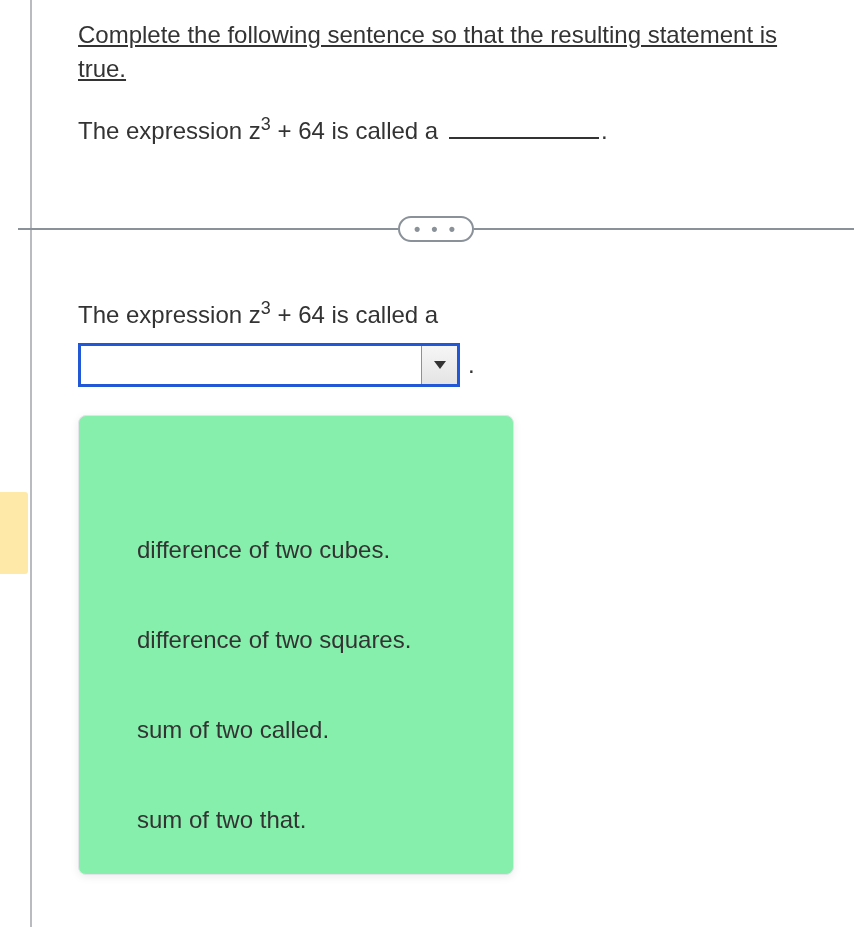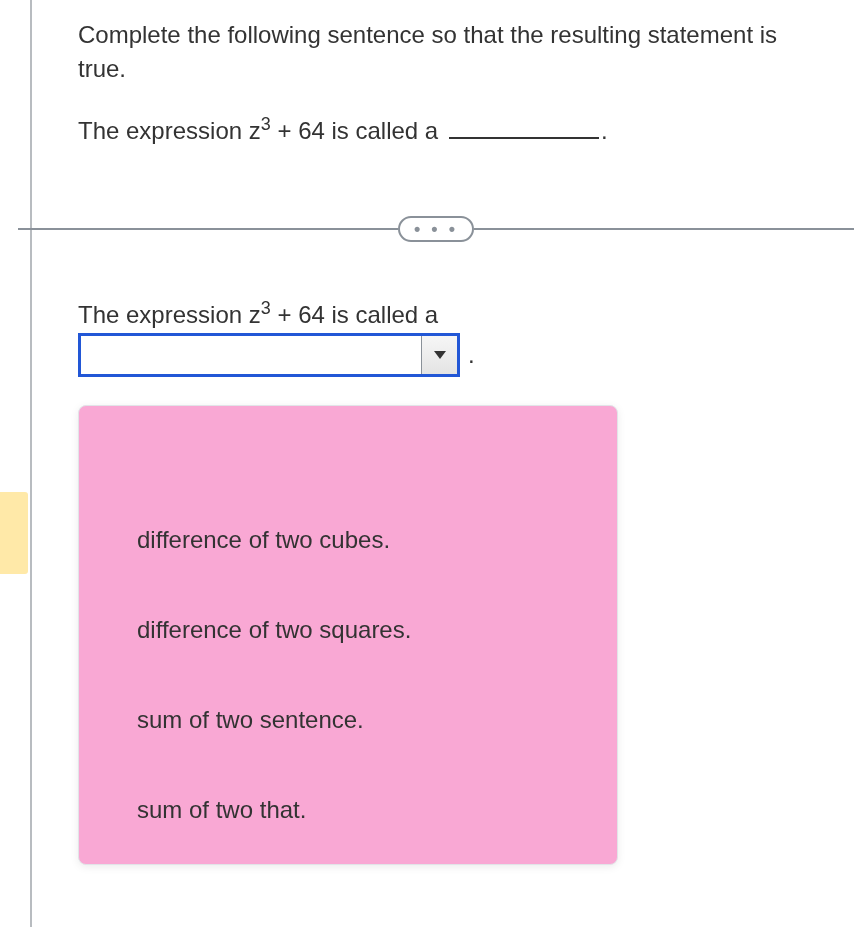--- a/index.html
+++ b/index.html
@@ -23,20 +23,21 @@
       bottom: 0;
       width: 2px;
       background: #b8bcc0;
     }
     .content {
       padding: 18px 40px 0 78px;
     }
     .instruction {
       line-height: 1.4;
       margin-bottom: 28px;
+      text-decoration: underline;
     }
     .expression-line {
       line-height: 1.5;
       margin-bottom: 60px;
     }
     .sup {
       font-size: 0.75em;
       vertical-align: super;
       line-height: 0;
     }
@@ -73,20 +74,21 @@
       font-size: 18px;
       letter-spacing: 3px;
       font-weight: bold;
       line-height: 1;
     }
     .answer-section {
       margin-top: 48px;
     }
     .answer-prompt {
       line-height: 1.5;
+      margin-bottom: 10px;
     }
     .dropdown-row {
       display: flex;
       align-items: center;
       gap: 2px;
     }
     .dropdown {
       display: inline-flex;
       align-items: stretch;
       border: 3px solid #2257d6;
@@ -109,22 +111,22 @@
       width: 14px;
       height: 10px;
     }
     .period {
       font-size: 24px;
       margin-left: 6px;
     }
     .options-panel {
       margin-top: 28px;
       margin-left: 0px;
-      width: 540px;
-      background: #f9a8d4;
+      width: 436px;
+      background: #86efac;
       border-radius: 8px;
       border: 1px solid #e2e4e8;
       box-shadow: 0 2px 8px rgba(0,0,0,0.08);
       padding: 100px 58px 20px 58px;
       position: relative;
     }
     .option-item {
       padding: 20px 0;
       font-size: 24px;
       cursor: pointer;
@@ -178,18 +180,18 @@
             <polygon points="1,1 13,1 7,9" fill="#333"></polygon>
           </svg>
         </div>
       </div>
       <span class="period">.</span>
     </div>
 
     <div class="options-panel">
       <div class="option-item">difference of two cubes.</div>
       <div class="option-item">difference of two squares.</div>
-      <div class="option-item">sum of two sentence.</div>
+      <div class="option-item">sum of two called.</div>
       <div class="option-item">sum of two that.</div>
     </div>
   </div>
 
 </div>
 
 </body></html>

